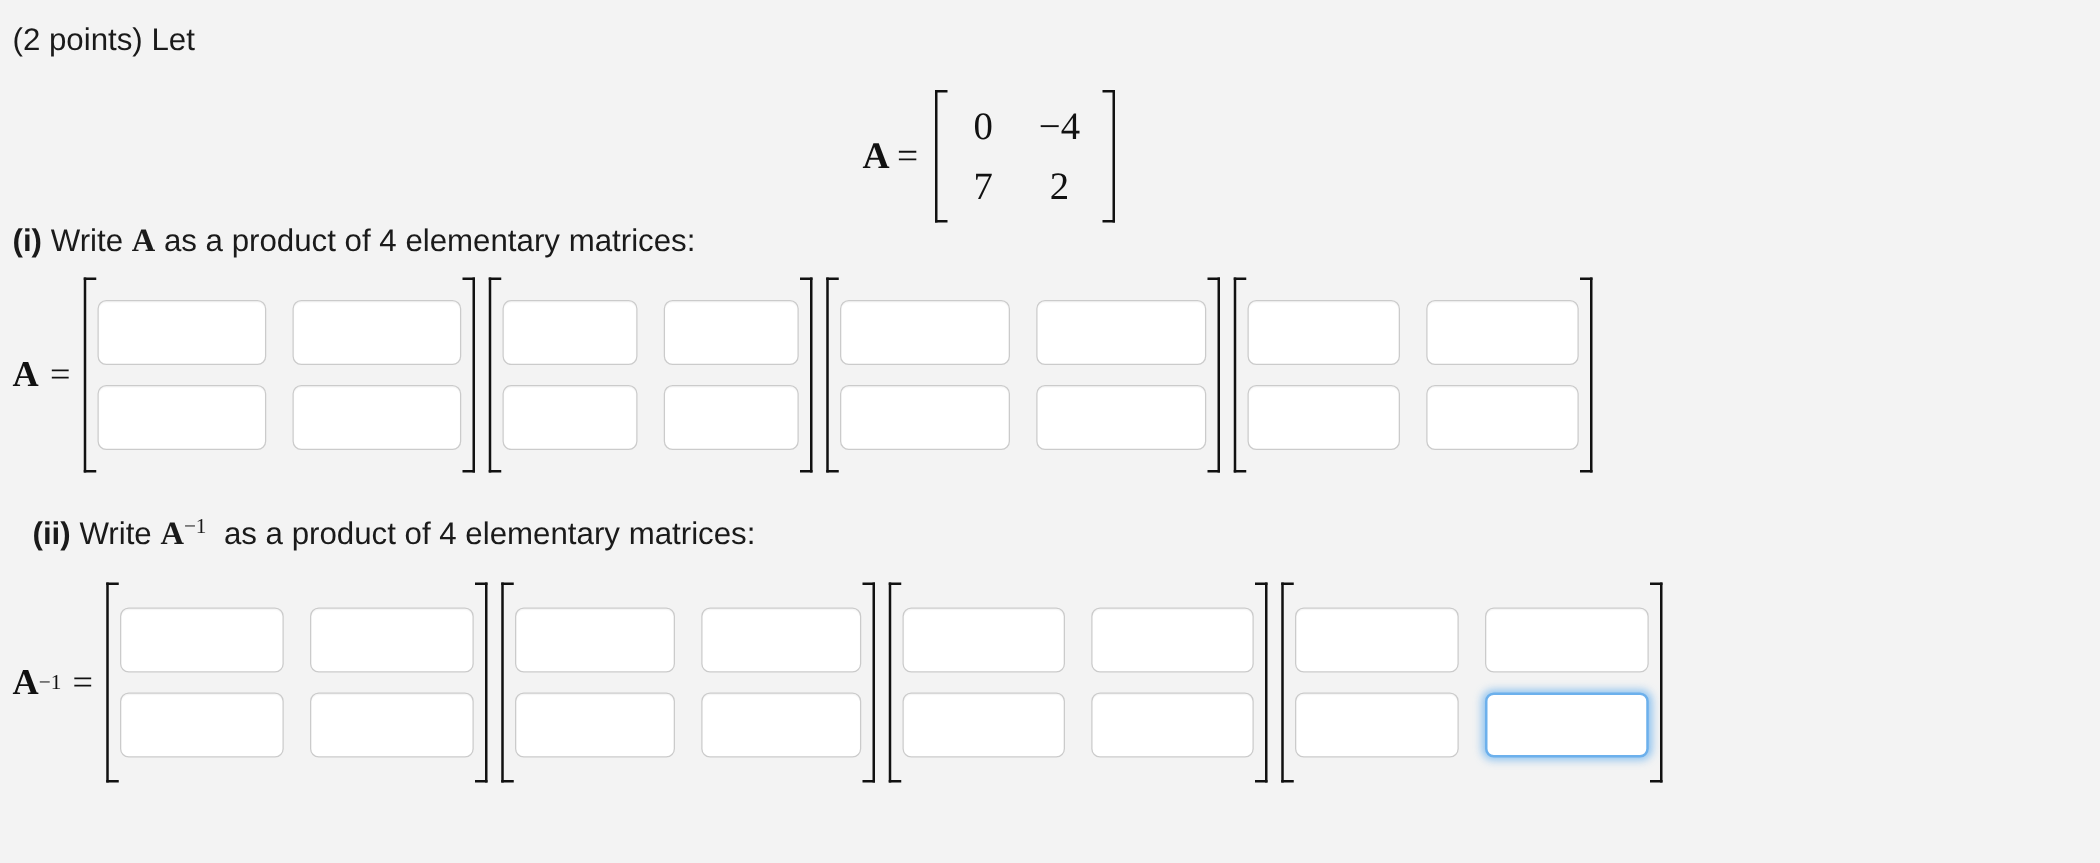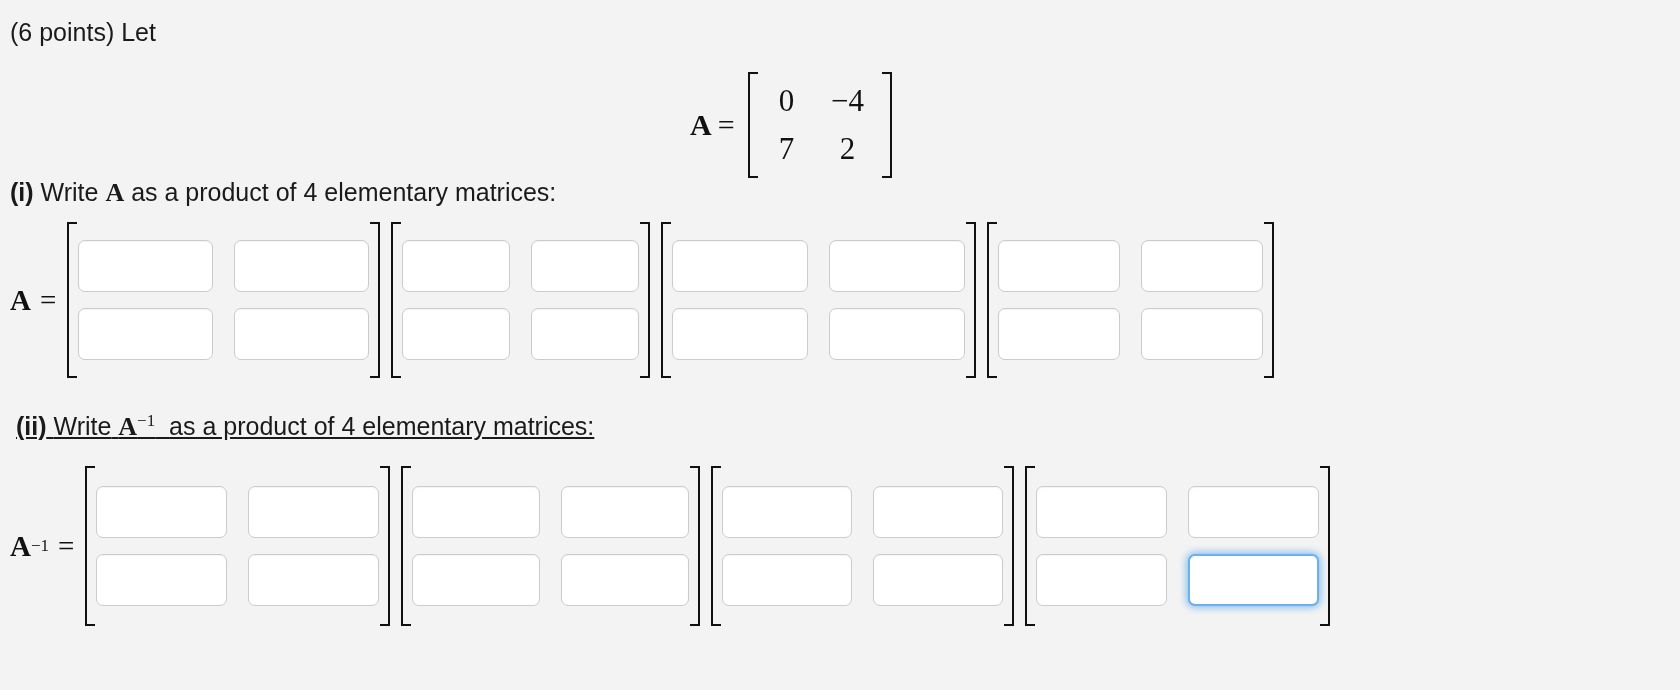--- a/index.html
+++ b/index.html
@@ -155,26 +155,26 @@
   #answer-row-ii .mgrid { gap: 16px 21px; }
   #answer-row-ii .inp { width: 131px; height: 52px; }
   #answer-row-ii .mgrid.m2 .inp { width: 128px; }
   #answer-row-ii .mgrid.m3 .inp { width: 130px; }
   #answer-row-ii .mgrid.m4 .inp { width: 131px; }
   #answer-row-ii .brk { height: 160px; align-self: center; }
   #answer-row-ii .gapbrk { width: 5px; }
 
   #prompt-let  { left: 10px; top: 20px; }
   #prompt-i    { left: 10px; top: 180px; }
-  #prompt-ii   { left: 16px; top: 412px; text-decoration: underline; }
+  #prompt-ii   { left: 26px; top: 412px; }
 </style>
 </head>
 <body>
 
-<div class="prompt" id="prompt-let">(6 points) Let</div>
+<div class="prompt" id="prompt-let">(2 points) Let</div>
 
 <div id="matrix-a-display">
   <span class="eqlabel">A</span>
   <span class="eqsign">=</span>
   <span class="brk brk-l" style="height:106px;align-self:center;">
     <span class="serif-top"></span>
       <span class="serif-bot"></span>
   </span>
   <div class="lit-matrix">
     <span class="cell">0</span>

